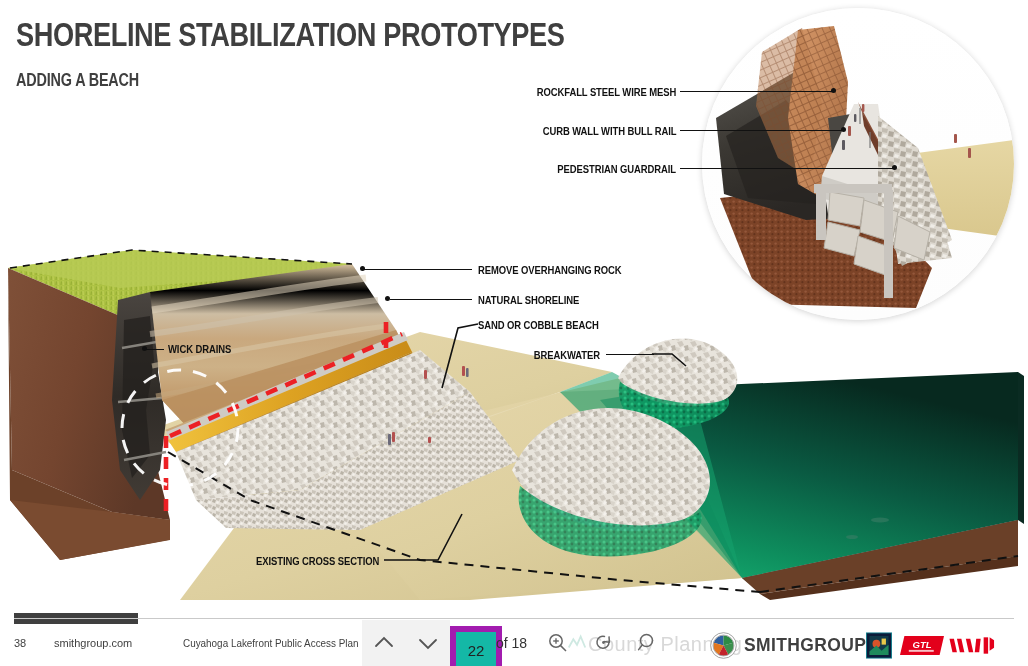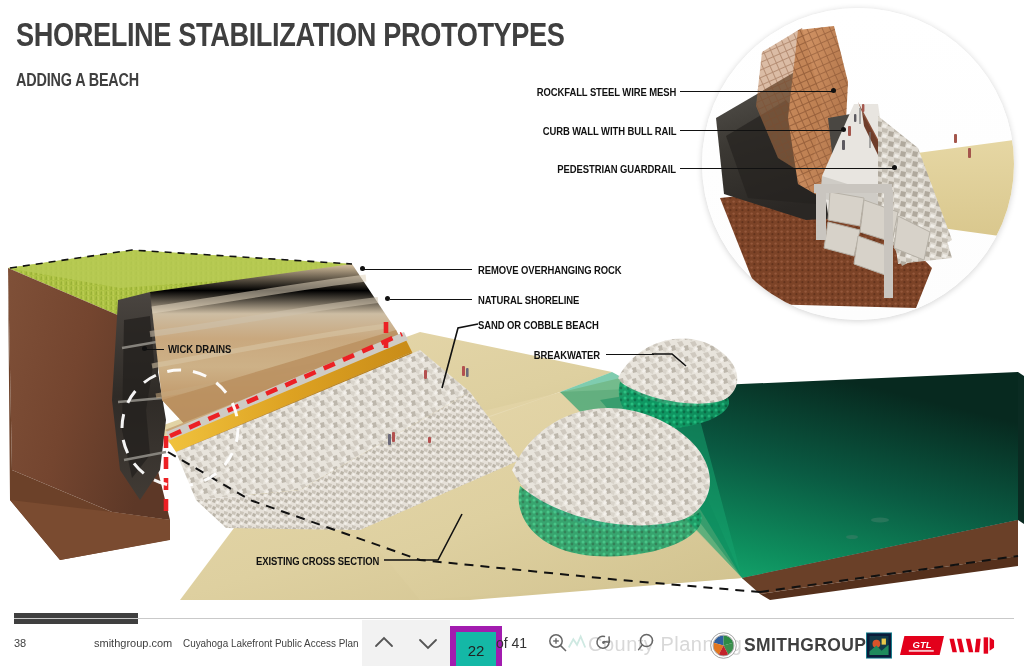--- a/index.html
+++ b/index.html
@@ -438,21 +438,21 @@
     <path d="M0,50 L54,50 L78,4" stroke="#111" stroke-width="1.6" fill="none"></path>
   </svg>
 
   <div class="title">SHORELINE STABILIZATION PROTOTYPES</div>
   <div class="subtitle">ADDING A BEACH</div>
 
   <div class="foot-block"></div>
   <div class="foot-rule"></div>
 
   <div class="foot-txt" style="left:14px;">38</div>
-  <div class="foot-txt" style="left:54px;margin-left:40px;">smithgroup.com</div>
+  <div class="foot-txt" style="left:54px;">smithgroup.com</div>
   <div class="foot-txt cond" style="left:183px;">Cuyahoga Lakefront Public Access Plan</div>
 
   <svg class="wm-mark" viewBox="0 0 24 24">
     <path d="M3 18 L8 9 L12 15 L16 6 L21 18" stroke="#cfe9e2" stroke-width="2" fill="none"></path>
   </svg>
   <div class="watermark">County Planning</div>
 
   <svg class="seal" viewBox="0 0 40 40">
     <circle cx="20" cy="20" r="19" fill="#ffffff" stroke="#8e8e8e" stroke-width="1.2"></circle>
     <circle cx="20" cy="20" r="15.5" fill="#f2f2f2"></circle>
@@ -499,21 +499,21 @@
     </div>
 
     <div class="tb-btn" style="left:406px;">
       <svg width="26" height="26" viewBox="0 0 26 26">
         <path d="M5 10 L13 18 L21 10" stroke="#555" stroke-width="1.8" fill="none" stroke-linecap="round"></path>
       </svg>
     </div>
 
     <div class="pagebox">22</div>
 
-    <div class="ofcount">of 41</div>
+    <div class="ofcount">of 18</div>
 
     <div class="tb-plain" style="left:540px;width:36px;">
       <svg width="24" height="24" viewBox="0 0 24 24">
         <circle cx="10" cy="10" r="6.2" stroke="#666" stroke-width="1.5" fill="none"></circle>
         <line x1="14.6" y1="14.6" x2="20" y2="20" stroke="#666" stroke-width="1.5"></line>
         <line x1="7.2" y1="10" x2="12.8" y2="10" stroke="#666" stroke-width="1.4"></line>
         <line x1="10" y1="7.2" x2="10" y2="12.8" stroke="#666" stroke-width="1.4"></line>
       </svg>
     </div>
 

